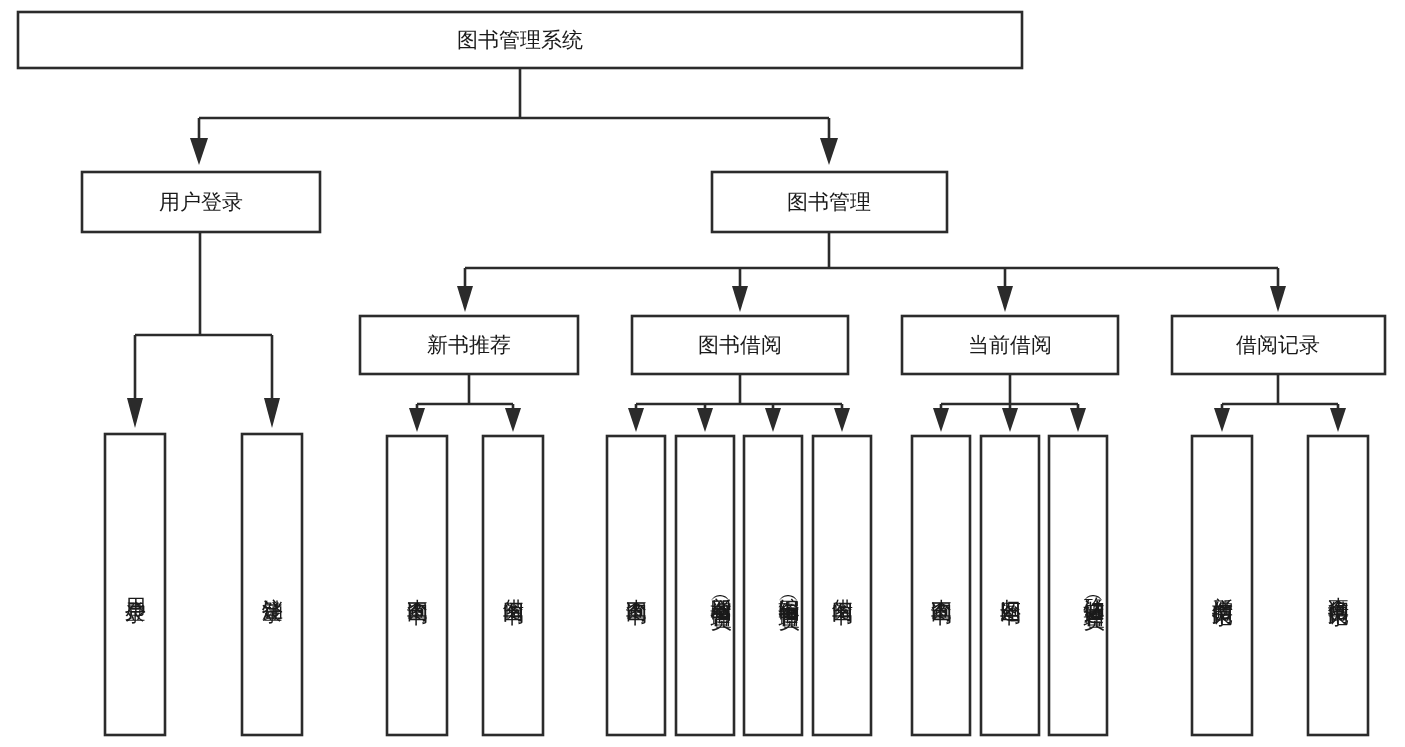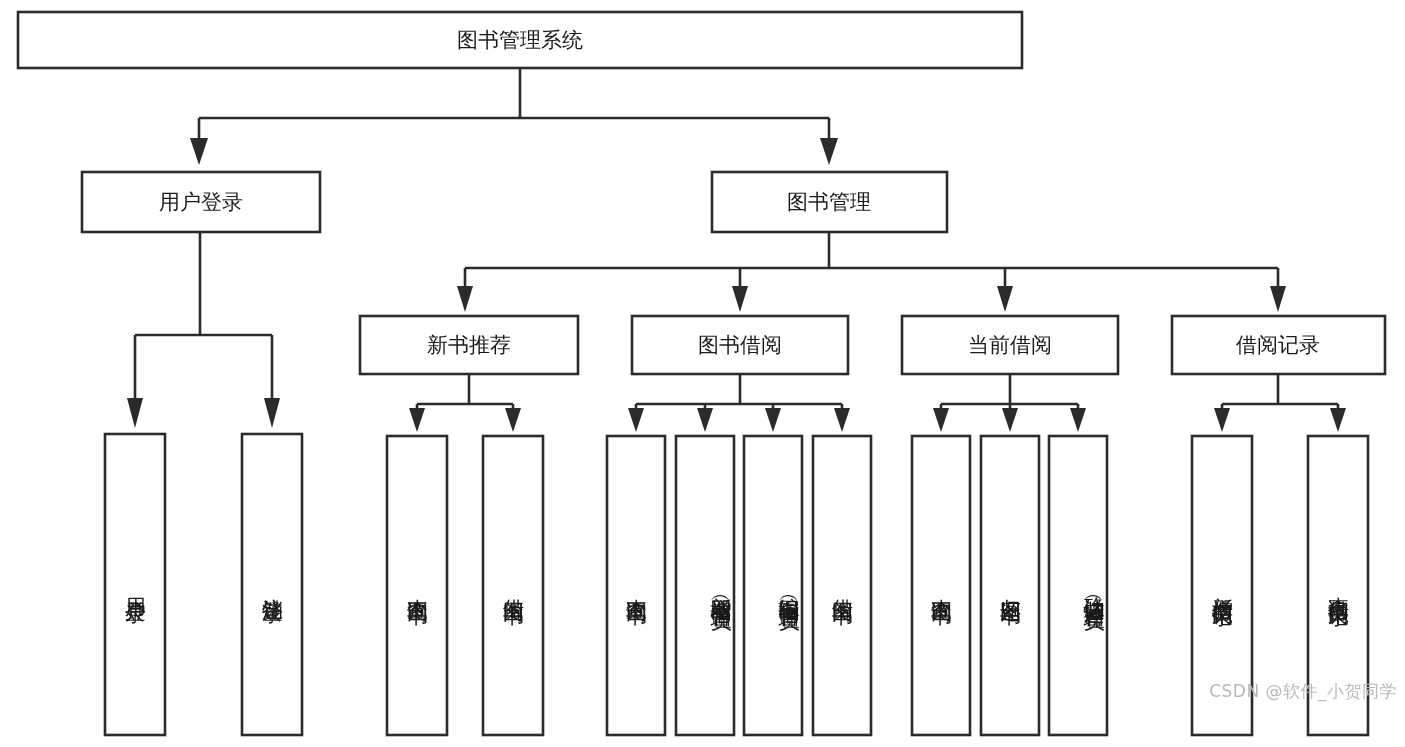--- a/index.html
+++ b/index.html
@@ -206,15 +206,14 @@
   <div class="vlabel-wrap" style="left:744px; top:436px; width:58px; height:299px; align-items:flex-start; padding-top:6px; box-sizing:border-box;">编辑图书（管理员）</div>
   <div class="vlabel-wrap" style="left:813px; top:436px; width:58px; height:299px;">借阅图书</div>
 
   <div class="vlabel-wrap" style="left:912px; top:436px; width:58px; height:299px;">查询图书</div>
   <div class="vlabel-wrap" style="left:981px; top:436px; width:58px; height:299px;">归还图书</div>
   <div class="vlabel-wrap" style="left:1049px; top:436px; width:58px; height:299px; align-items:flex-start; padding-top:6px; box-sizing:border-box;">确认归还（管理员）</div>
 
   <div class="vlabel-wrap" style="left:1192px; top:436px; width:60px; height:299px;">新增借阅记录</div>
   <div class="vlabel-wrap" style="left:1308px; top:436px; width:60px; height:299px;">查询借阅记录</div>
 
-  <div class="watermark">CSDN @软件_小贺同学</div>
 
 </div>
 
 </body></html>

